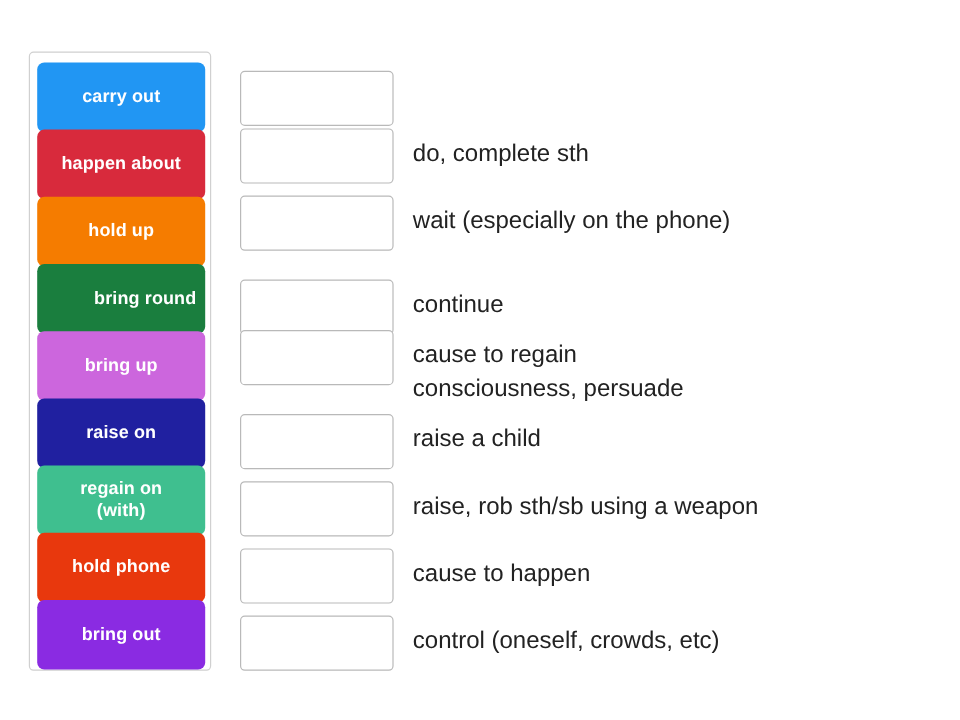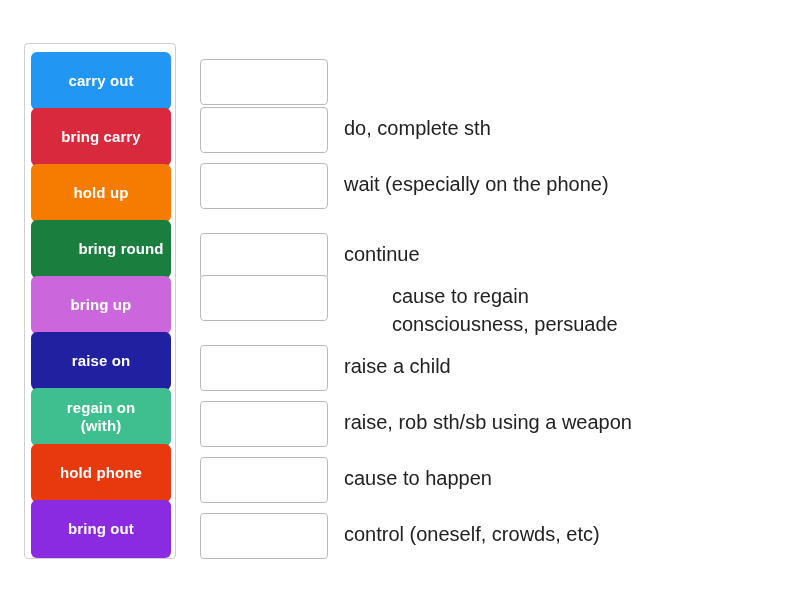--- a/index.html
+++ b/index.html
@@ -87,21 +87,21 @@
     white-space: pre-line;
   }
 </style>
 </head>
 <body>
 
 <div id="app">
 
   <div class="tile-panel" id="tile-panel">
       <div class="tile" style="top: 8px; background: rgb(33, 150, 243); white-space: pre-line;">carry out</div>
-      <div class="tile" style="top: 64px; background: rgb(216, 42, 60); white-space: pre-line;">bring carry</div>
+      <div class="tile" style="top: 64px; background: rgb(216, 42, 60); white-space: pre-line;">happen about</div>
       <div class="tile" style="top: 120px; background: rgb(245, 124, 0); white-space: pre-line;">hold up</div>
       <div class="tile" style="top: 176px; background: rgb(26, 126, 62); white-space: pre-line; padding-left: 40px;">bring round</div>
       <div class="tile" style="top: 232px; background: rgb(204, 102, 221); white-space: pre-line;">bring up</div>
       <div class="tile" style="top: 288px; background: rgb(32, 32, 160); white-space: pre-line;">raise on</div>
       <div class="tile" style="top: 344px; background: rgb(63, 191, 143); white-space: pre-line;">regain on
 (with)</div>
       <div class="tile" style="top: 400px; background: rgb(232, 56, 13); white-space: pre-line;">hold phone</div>
       <div class="tile" style="top: 456px; background: rgb(138, 43, 226); white-space: pre-line;">bring out</div>
     </div>
 
@@ -115,21 +115,21 @@
         <div class="definition">do, complete sth</div>
       </div>
       <div class="row" style="top: 120px;">
         <div class="dropbox"></div>
         <div class="definition">wait (especially on the phone)</div>
       </div>
       <div class="row" style="top: 190px;">
         <div class="dropbox"></div>
         <div class="definition">continue</div>
       </div>
-      <div class="row" style="top: 232px; gap: 48px;">
+      <div class="row" style="top: 232px;">
         <div class="dropbox"></div>
         <div class="definition">cause to regain
 consciousness, persuade</div>
       </div>
       <div class="row" style="top: 302px;">
         <div class="dropbox"></div>
         <div class="definition">raise a child</div>
       </div>
       <div class="row" style="top: 358px;">
         <div class="dropbox"></div>

